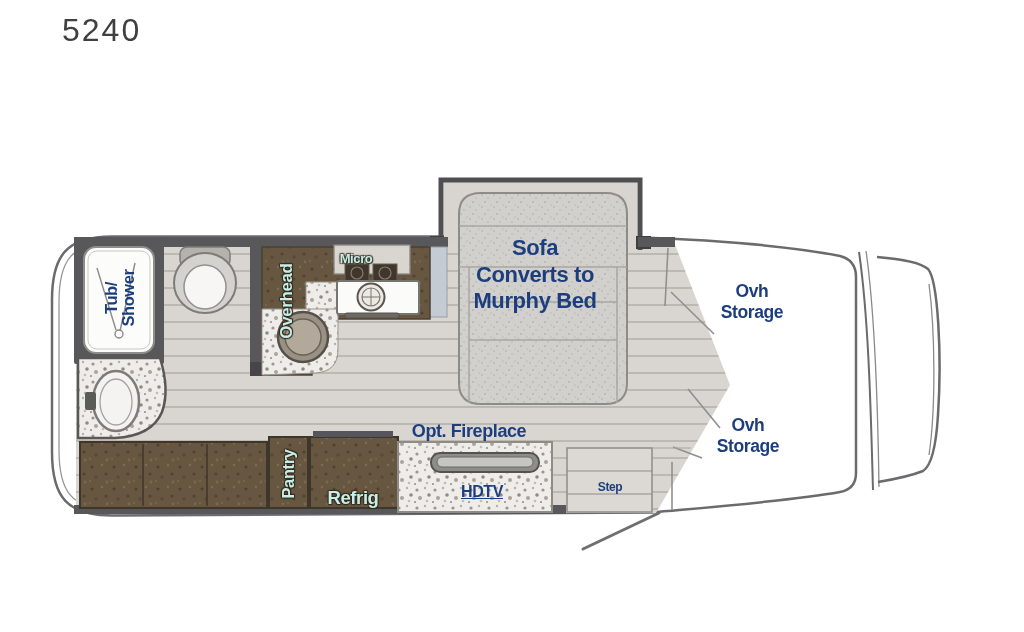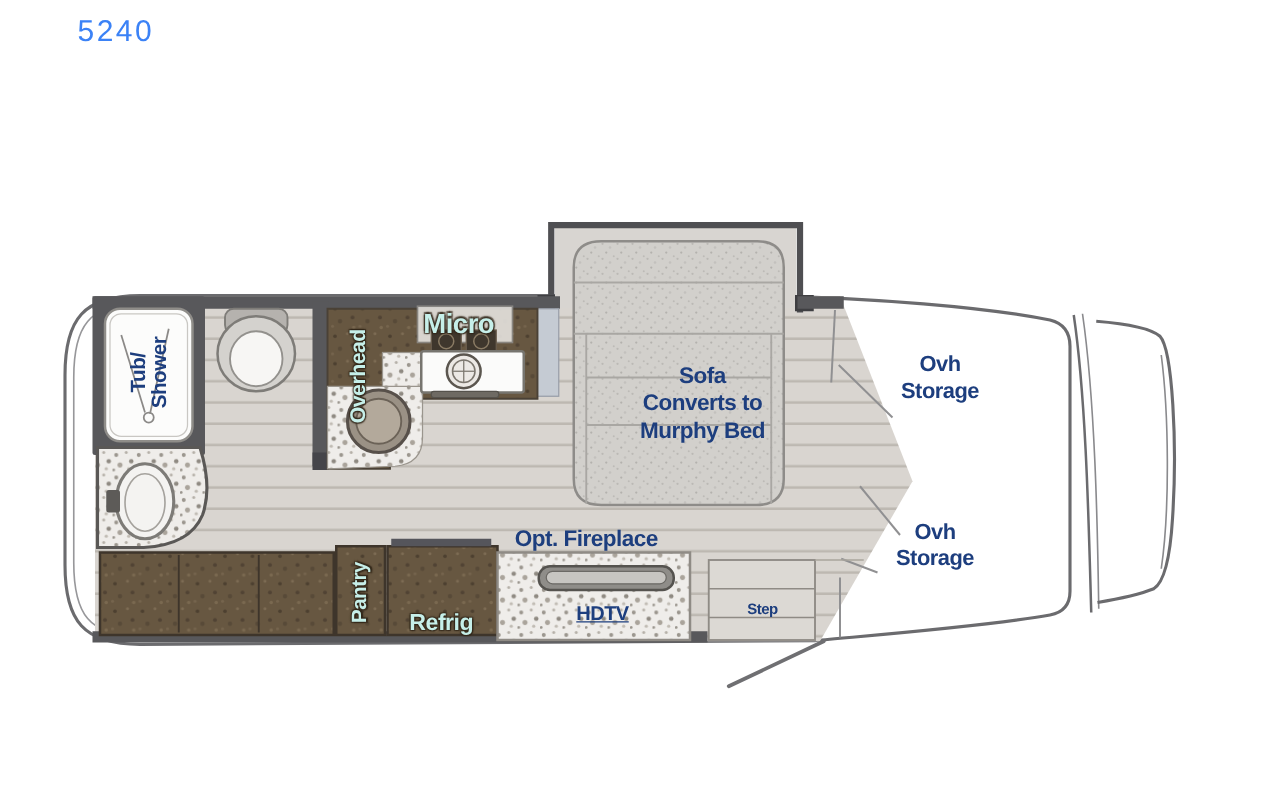--- a/index.html
+++ b/index.html
@@ -15,22 +15,22 @@
     pointer-events:none;
   }
   .navy { color:#1d3e7e; }
   .cyan {
     color:#c6efe9;
     text-shadow: 1px 1px 1px rgba(48,38,24,.95), -1px -1px 1px rgba(48,38,24,.75),
                  1px -1px 1px rgba(48,38,24,.75), -1px 1px 1px rgba(48,38,24,.75);
   }
   .vert { transform: rotate(-90deg); }
   #model-number {
-    position:absolute; left:62px; top:12px; font-size:24px; font-weight:400;
-    color:#3b82f6; letter-spacing:2px;
+    position:absolute; left:62px; top:12px; font-size:32px; font-weight:400;
+    color:#404040; letter-spacing:2px;
   }
 </style>
 </head>
 <body>
 
 <div id="stage">
 
   <div id="model-number">5240</div>
 
   <svg id="plan-svg" width="1024" height="632" viewBox="0 0 1024 632">
@@ -173,23 +173,23 @@
     </g>
 
     <line x1="583" y1="549" x2="659" y2="513" stroke="#6f6f72" stroke-width="3" stroke-linecap="round"></line>
   </svg>
 
   <div class="lbl navy vert" style="left:65px; top:275px; width:110px; height:46px; font-size:16.5px; line-height:1.02;">Tub/
 Shower</div>
 
   <div class="lbl cyan vert" style="left:227px; top:290px; width:120px; height:22px; font-size:17px;">Overhead</div>
 
-  <div class="lbl cyan" style="left:327px; top:247px; width:80px; height:24px; font-size:22px;">Micro</div>
-
-  <div class="lbl navy" style="left:482px; top:240px; width:160px; height:70px; font-size:18px; line-height:1.22;margin-top:48px;">Sofa
+  <div class="lbl cyan" style="left:316px; top:247px; width:80px; height:24px; font-size:13px;">Micro</div>
+
+  <div class="lbl navy" style="left:455px; top:240px; width:160px; height:70px; font-size:22px; line-height:1.22;">Sofa
 Converts to
 Murphy Bed</div>
 
   <div class="lbl navy" style="left:702px; top:280px; width:100px; height:44px; font-size:17.5px; line-height:1.2;">Ovh
 Storage</div>
 
   <div class="lbl navy" style="left:698px; top:414px; width:100px; height:44px; font-size:17.5px; line-height:1.2;">Ovh
 Storage</div>
 
   <div class="lbl navy" style="left:384px; top:420px; width:170px; height:22px; font-size:18px;">Opt. Fireplace</div>

